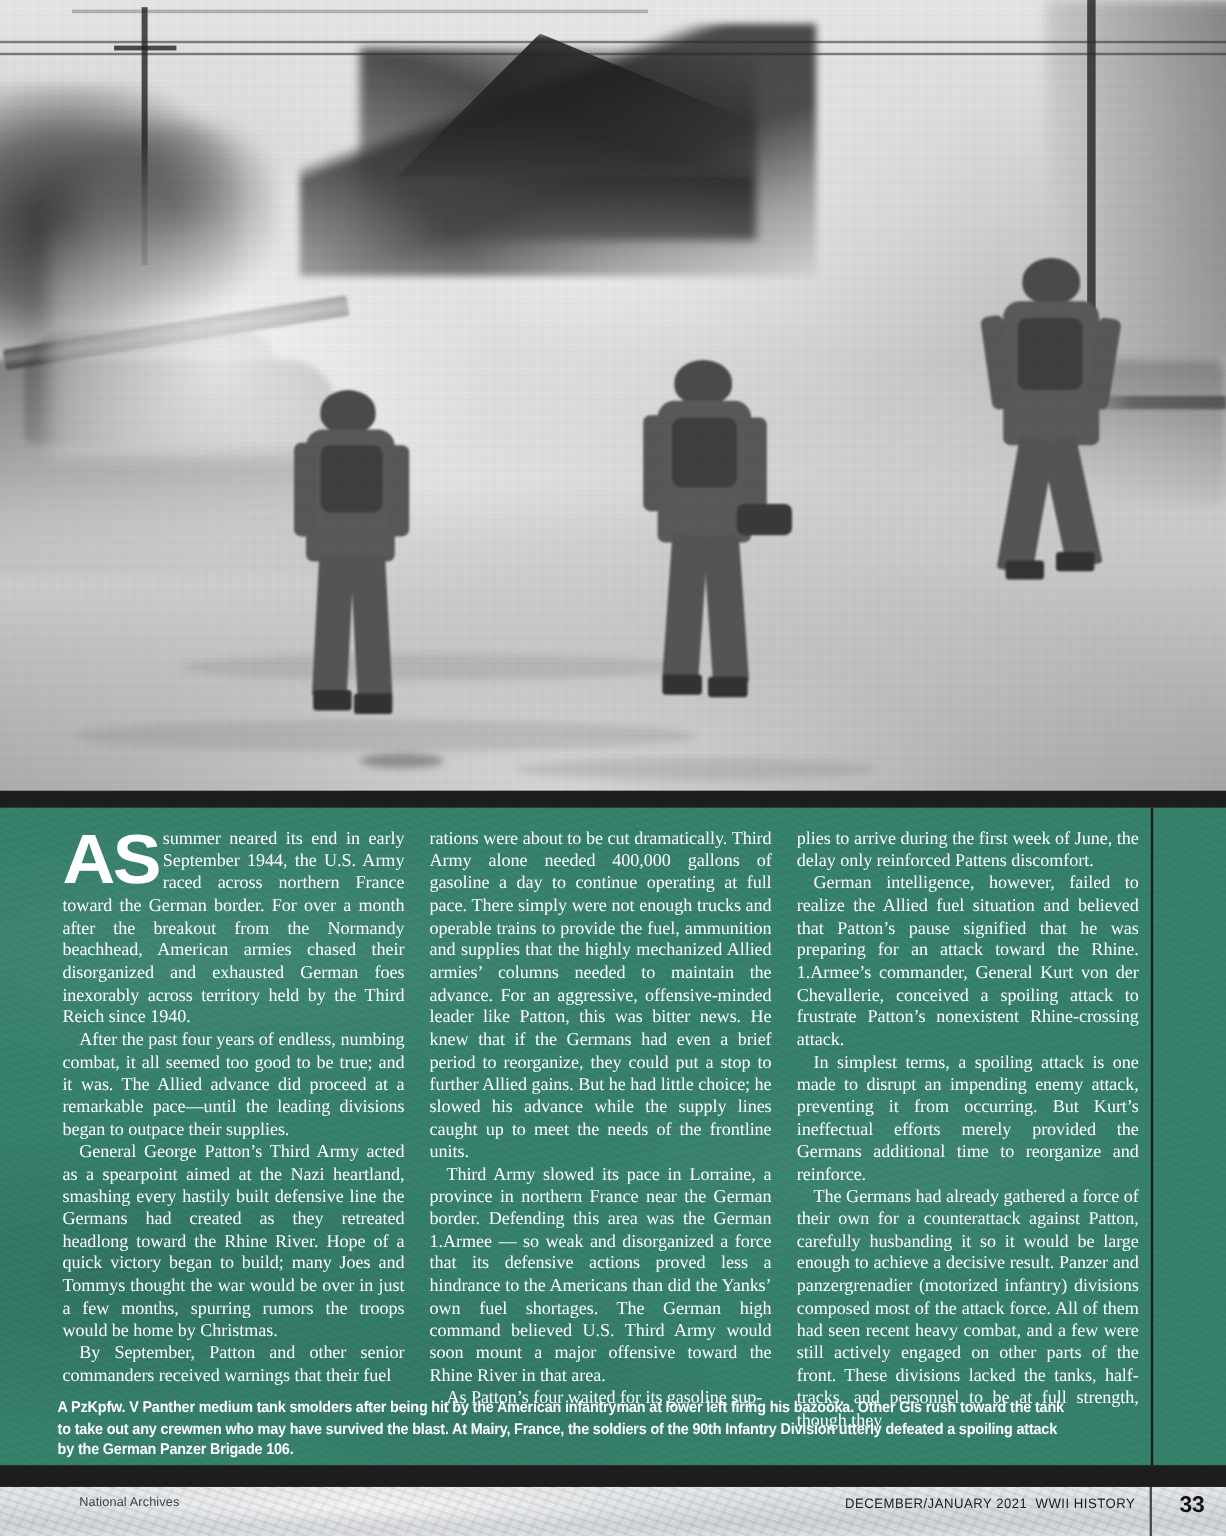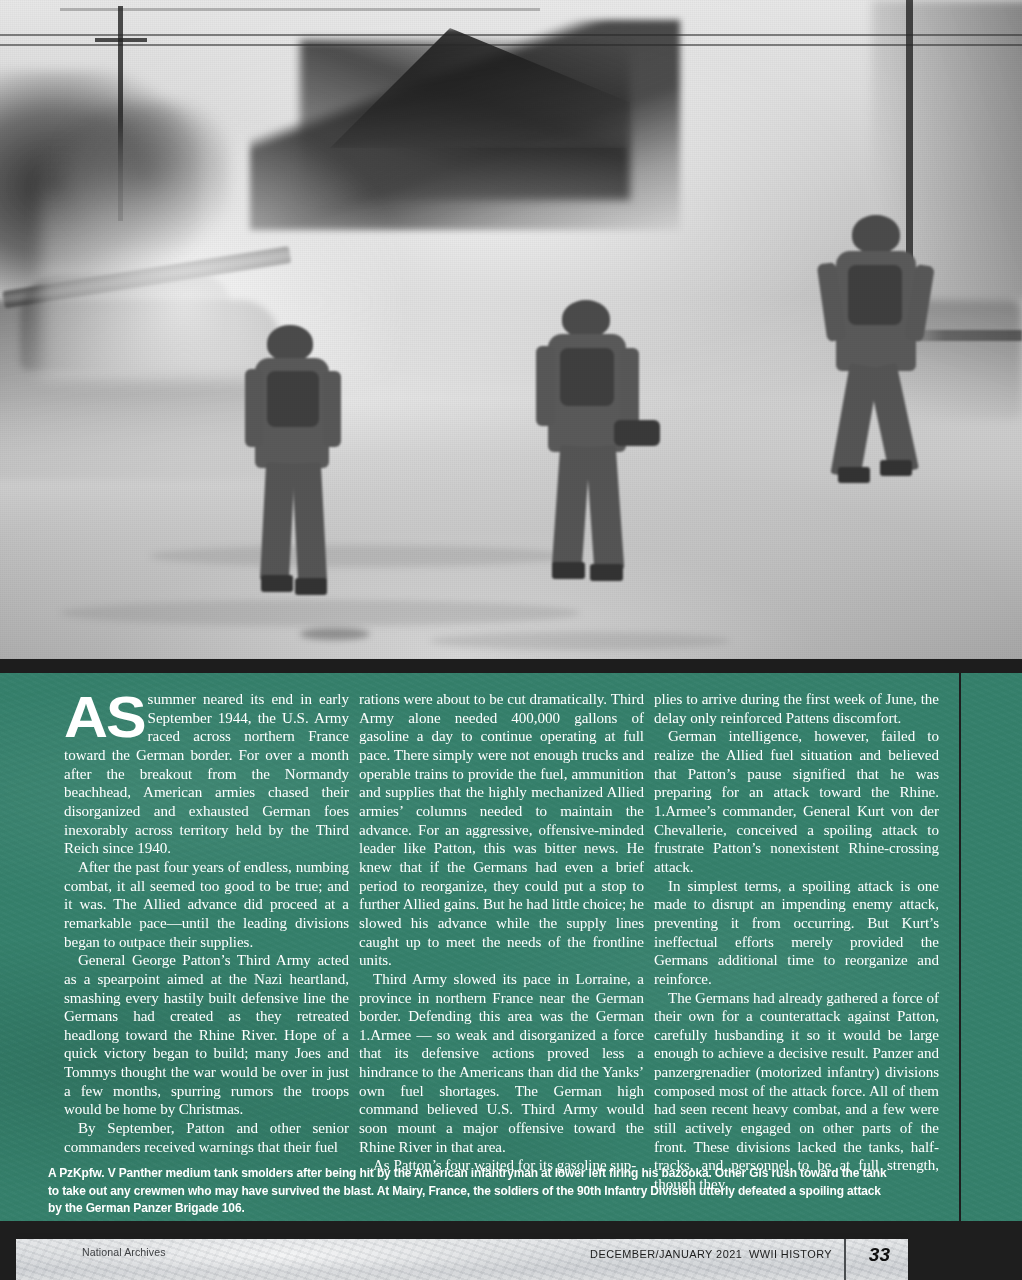--- a/index.html
+++ b/index.html
@@ -173,24 +173,24 @@
       repeating-linear-gradient(-14deg, rgba(0,0,0,0.025) 0px, rgba(0,0,0,0.025) 3px, rgba(255,255,255,0.02) 3px, rgba(255,255,255,0.02) 7px);
     pointer-events:none;
   }
   .rule-right {
     position:absolute; top: 0px; bottom: 0px; left: 959px;
     width: 2px; background: #1d1d1d;
   }
 
   .cols {
     position:absolute;
-    left: 64px; top: 17px;
+    left: 52px; top: 17px;
     width: 898px;
     display: flex;
-    gap: 10px;
+    gap: 21px;
   }
   .col { width: 285px; }
   .col p {
     margin: 0;
     color: #ffffff;
     font-size: 15.1px;
     line-height: 18.65px;
     text-align: justify;
     text-indent: 14px;
     hyphens: auto;
@@ -223,22 +223,22 @@
     font-size: 12.9px;
     line-height: 17.5px;
     letter-spacing: -0.15px;
     transform: scaleX(0.93);
     transform-origin: left top;
   }
 
   
   .footer {
     position:absolute;
-    left: 16px; top: 1233px;
-    width: 892px; height: 47px;
+    left: 0; top: 1233px;
+    width: 1022px; height: 47px;
     background:
       radial-gradient(ellipse 40% 70% at 30% 40%, rgba(255,255,255,0.7) 0%, rgba(240,240,240,0.2) 60%, rgba(230,230,230,0) 85%),
       linear-gradient(180deg, #e2e4e6 0%, #d4d7da 40%, #c9ccd0 75%, #d8dadc 100%);
     border-top: 6px solid #1d1d1d;
     overflow:hidden;
   }
   .footer-grain {
     position:absolute; inset:0; opacity:.45;
     background-image:
       repeating-linear-gradient(18deg, rgba(120,125,132,0.20) 0px, rgba(120,125,132,0.20) 2px, rgba(255,255,255,0.22) 2px, rgba(255,255,255,0.22) 6px),
@@ -266,21 +266,20 @@
   .folio-rule {
     position:absolute; right: 62px; top: 0px; width: 2px; height: 47px;
     background: #4a4d50;
   }
   .pagenum {
     position:absolute; right: 18px; top: 5px;
     font-family: "Liberation Sans", "DejaVu Sans", sans-serif;
     font-weight: 700;
     font-size: 19px;
     color: #0f0f0f;
-    font-style: italic;
   }
 </style>
 </head>
 <body>
 
 <div class="page">
 
   <div class="photo">
     <div class="photo-canvas">
       <div class="sky"></div>

